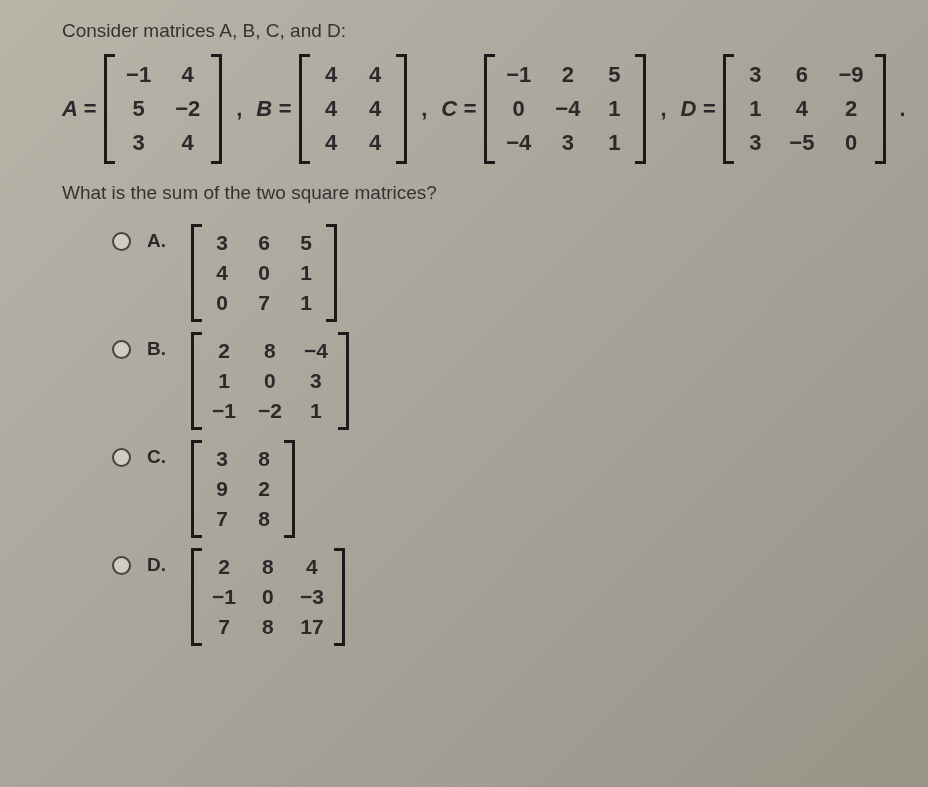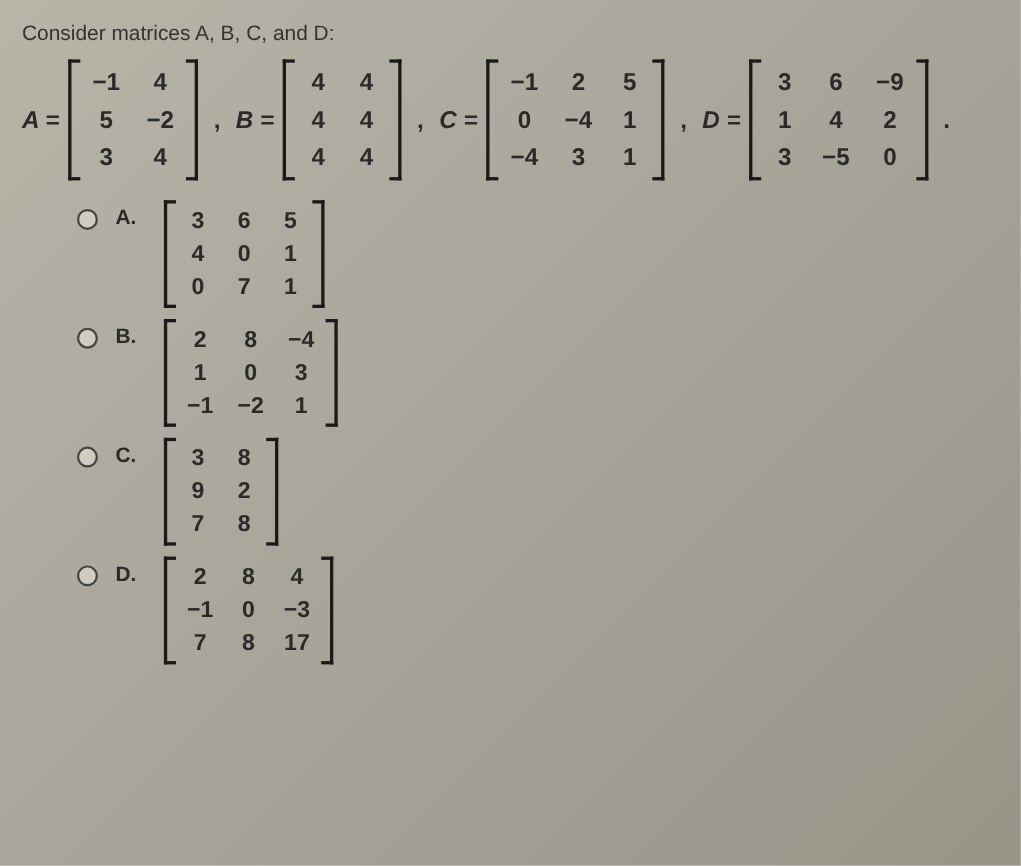--- a/index.html
+++ b/index.html
@@ -6,21 +6,21 @@
       margin: 0;
       padding: 0;
       font-family: Arial, sans-serif;
       background: linear-gradient(135deg, #b8b4a8 0%, #a8a49a 50%, #989488 100%);
       width: 928px;
       height: 787px;
       overflow: hidden;
       position: relative;
     }
     .page {
-      padding: 20px 20px;
+      padding: 20px 62px;
       color: #2a2a2a;
     }
     .question-text {
       font-size: 19px;
       color: #333;
       margin-bottom: 12px;
     }
     .matrices-row {
       display: flex;
       align-items: center;
@@ -195,20 +195,21 @@
               <td>3</td>
               <td>−5</td>
               <td>0</td>
             </tr>
       </tbody>
         </table>
     </span>
     <span class="sep">.</span>
   </div>
 
+  <div class="question-line">What is the sum of the two square matrices?</div>
 
   <div class="options">
     <div class="option">
       <div class="radio"></div>
       <div class="option-label">A.</div>
       <span class="matrix">
         <table class="matrix-table">
           <tbody>
               <tr>
                 <td>3</td>

